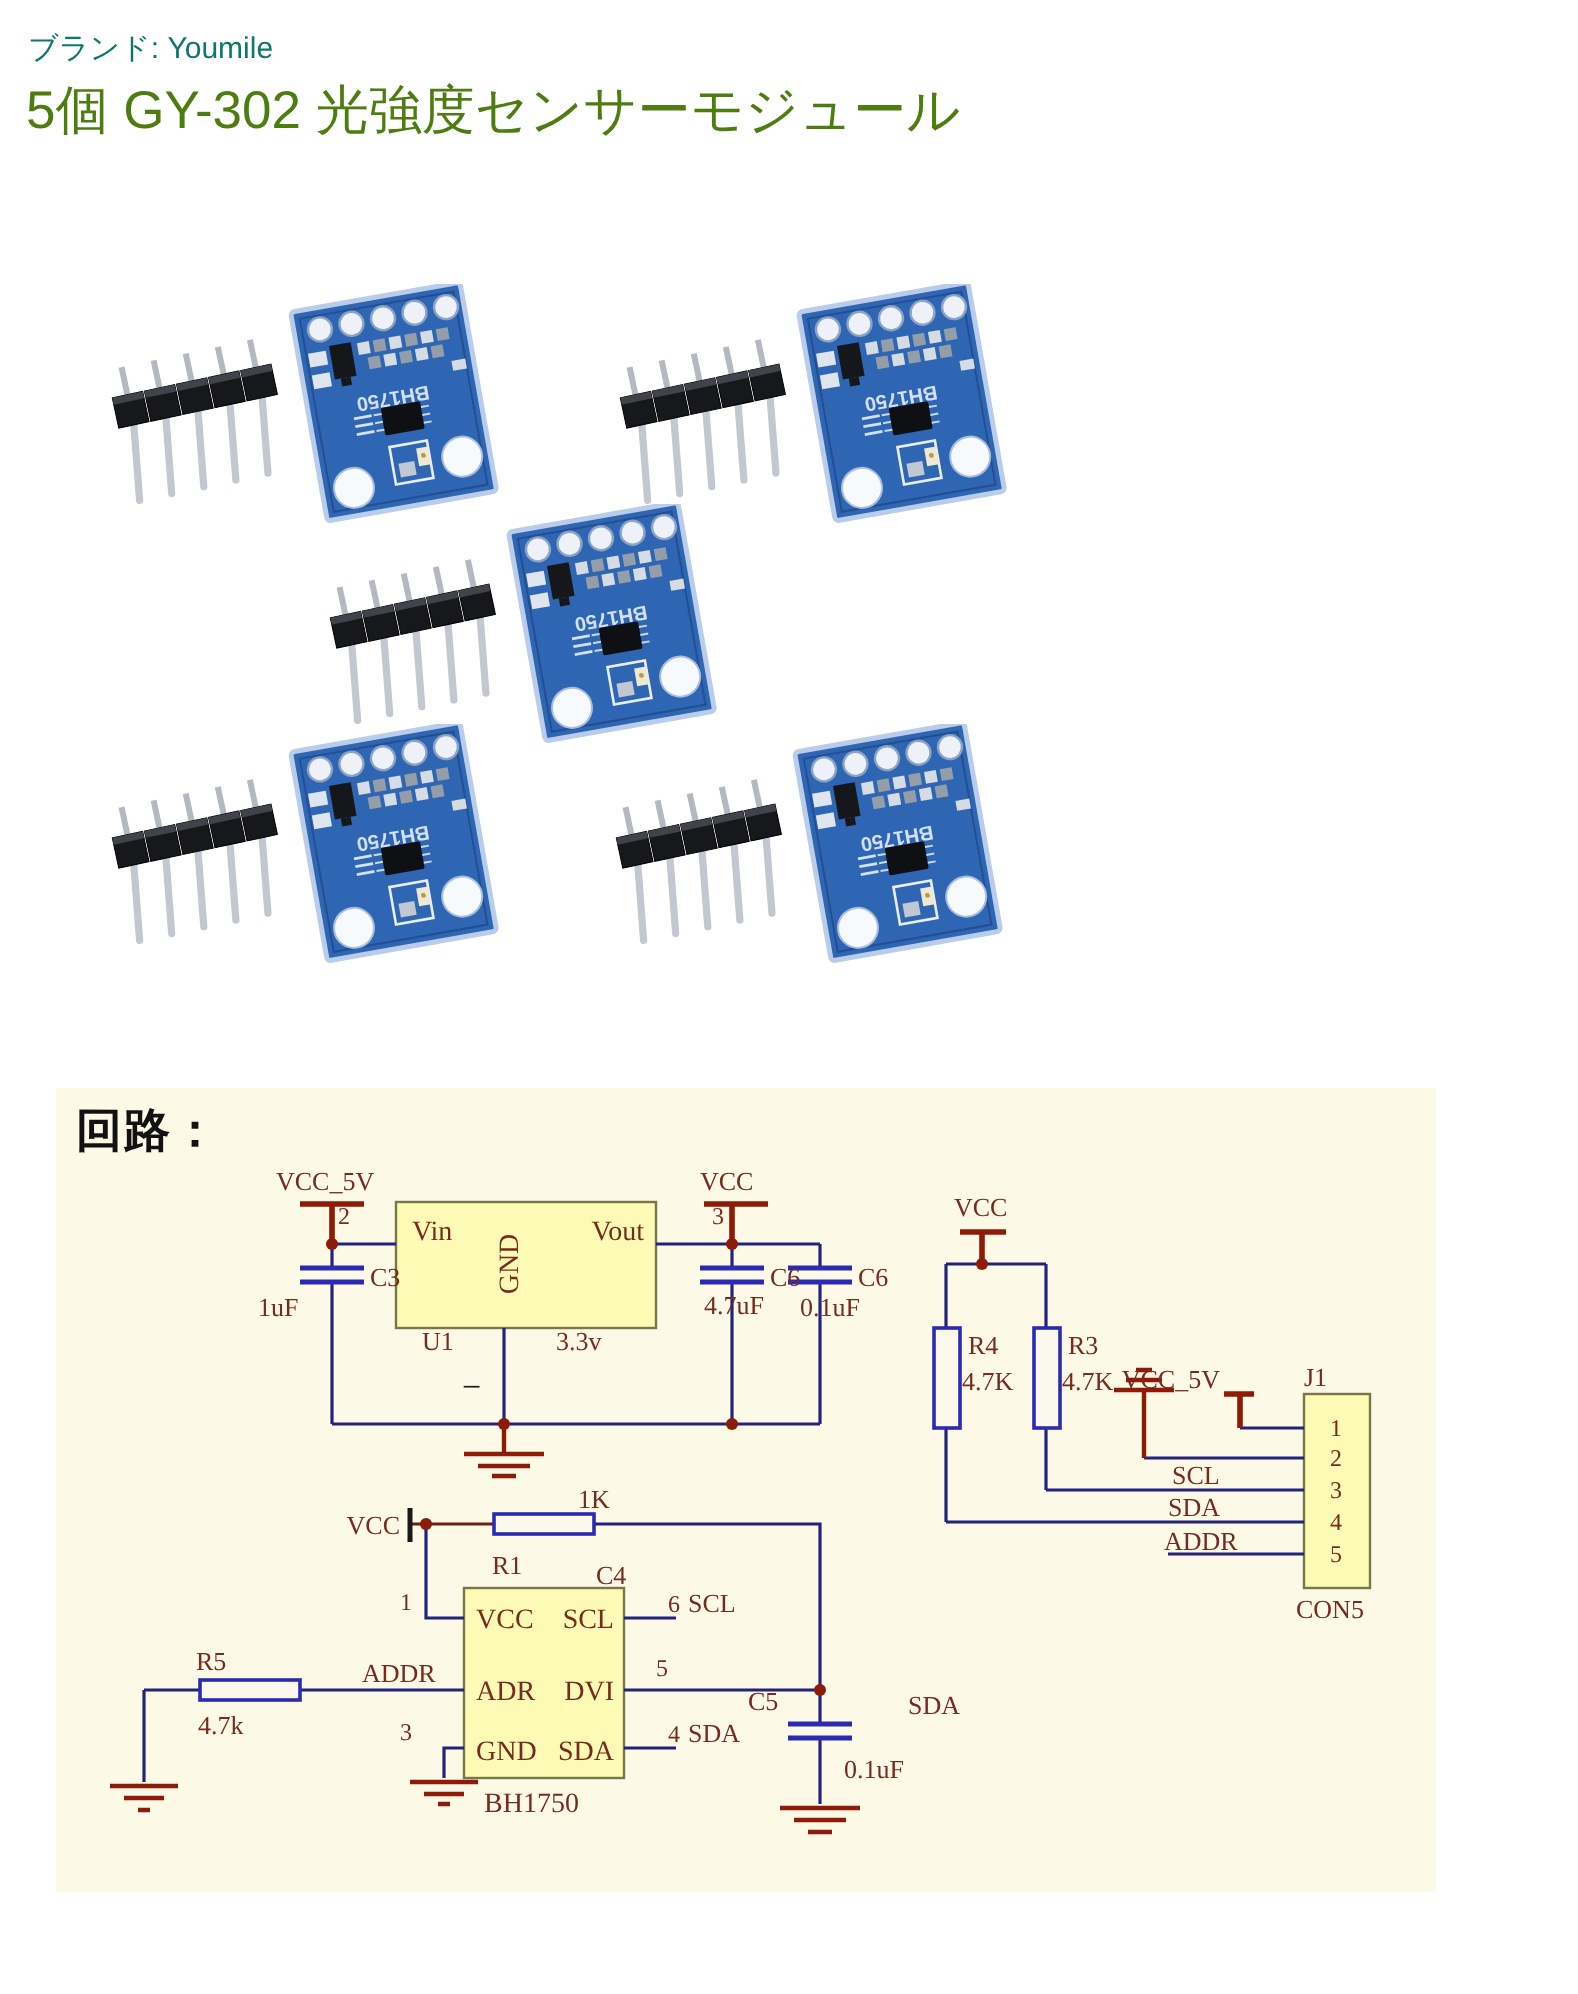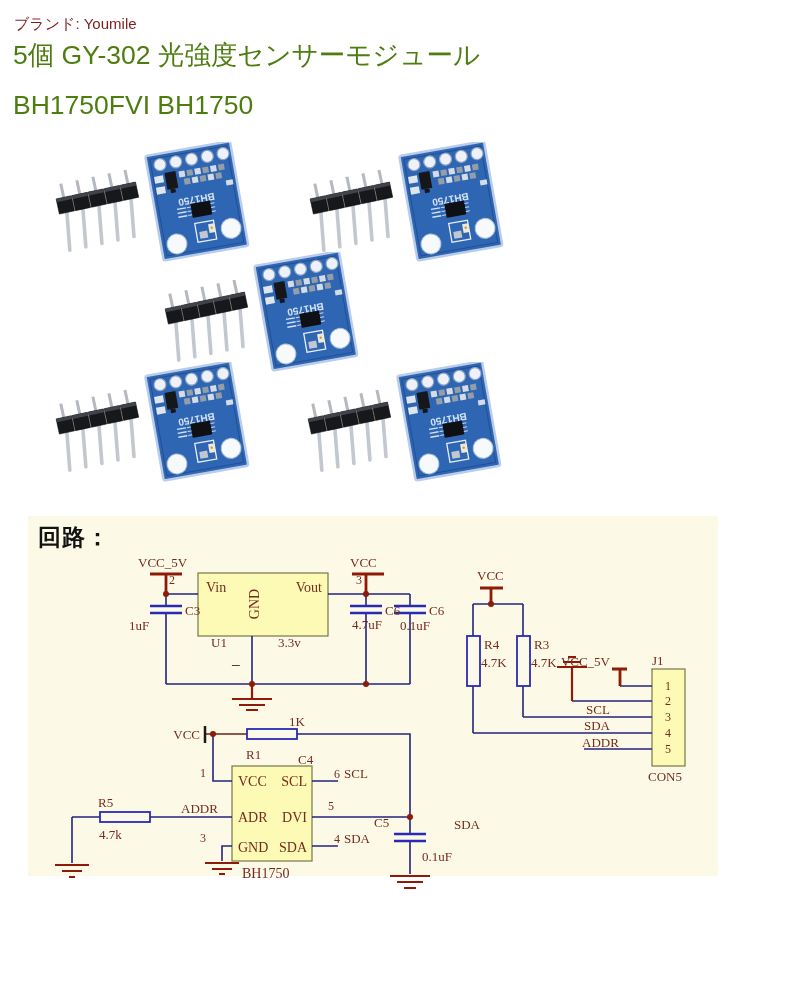--- a/index.html
+++ b/index.html
@@ -2,33 +2,33 @@
 <html><head>
 <meta charset="utf-8">
 <style>
   html,body{margin:0;padding:0;}
   body{
     width:789px;height:997px;background:#ffffff;position:relative;overflow:hidden;
     font-family:"Liberation Sans",sans-serif;
   }
   .abs{position:absolute;}
   a.brand{
-    left:14px;top:15px;font-size:15px;color:#7f1d1d;text-decoration:none;cursor:pointer;
+    left:14px;top:15px;font-size:15px;color:#0f766e;text-decoration:none;cursor:pointer;
   }
   h1.title{
     left:13px;top:30px;margin:0;font-weight:400;color:#4d7c0f;
     font-size:26.5px;line-height:50px;width:720px;
   }
   .photo-area{left:40px;top:140px;width:490px;height:350px;}
   .pset{position:absolute;width:215px;height:130px;}
   .pset svg{position:absolute;}
   .hdr-svg{left:0;top:18px;}
   .mod-svg{left:86px;top:0;}
   .circuit{
-    left:28px;top:516px;width:690px;height:360px;background:#fcfae6;
+    left:28px;top:544px;width:690px;height:402px;background:#fcfae6;
   }
   .circuit-heading{
     left:10px;top:6px;font-size:23px;font-weight:700;color:#121212;
     font-family:"Liberation Sans",sans-serif;letter-spacing:1px;
   }
   svg.schem{left:0;top:0;}
   svg.schem text{font-family:"Liberation Serif",serif;}
   .wire{stroke:#23237f;stroke-width:1.6;fill:none;}
   .wire-red{stroke:#6b2015;stroke-width:1.6;fill:none;}
   .pwr{stroke:#8e1a08;stroke-width:2.8;fill:none;}
@@ -105,21 +105,20 @@
         <rect x="76.6" y="30" width="15.5" height="3.5" fill="#41434b"></rect>
       </g>
     </symbol>
   </defs>
 </svg>
 
 <a class="abs brand" href="#">ブランド: Youmile</a>
 
 <h1 class="abs title">
     <span style="display:block">5個 GY-302 光強度センサーモジュール</span>
-    <span style="display:block">BH1750FVI BH1750</span>
   </h1>
 
 <div class="abs photo-area">
   <div class="pset" style="left:8px;top:2px">
     <svg class="hdr-svg" width="105" height="112">
         <use href="#hdr"></use>
       </svg>
     <svg class="mod-svg" width="125" height="125">
         <use href="#mod"></use>
       </svg>

